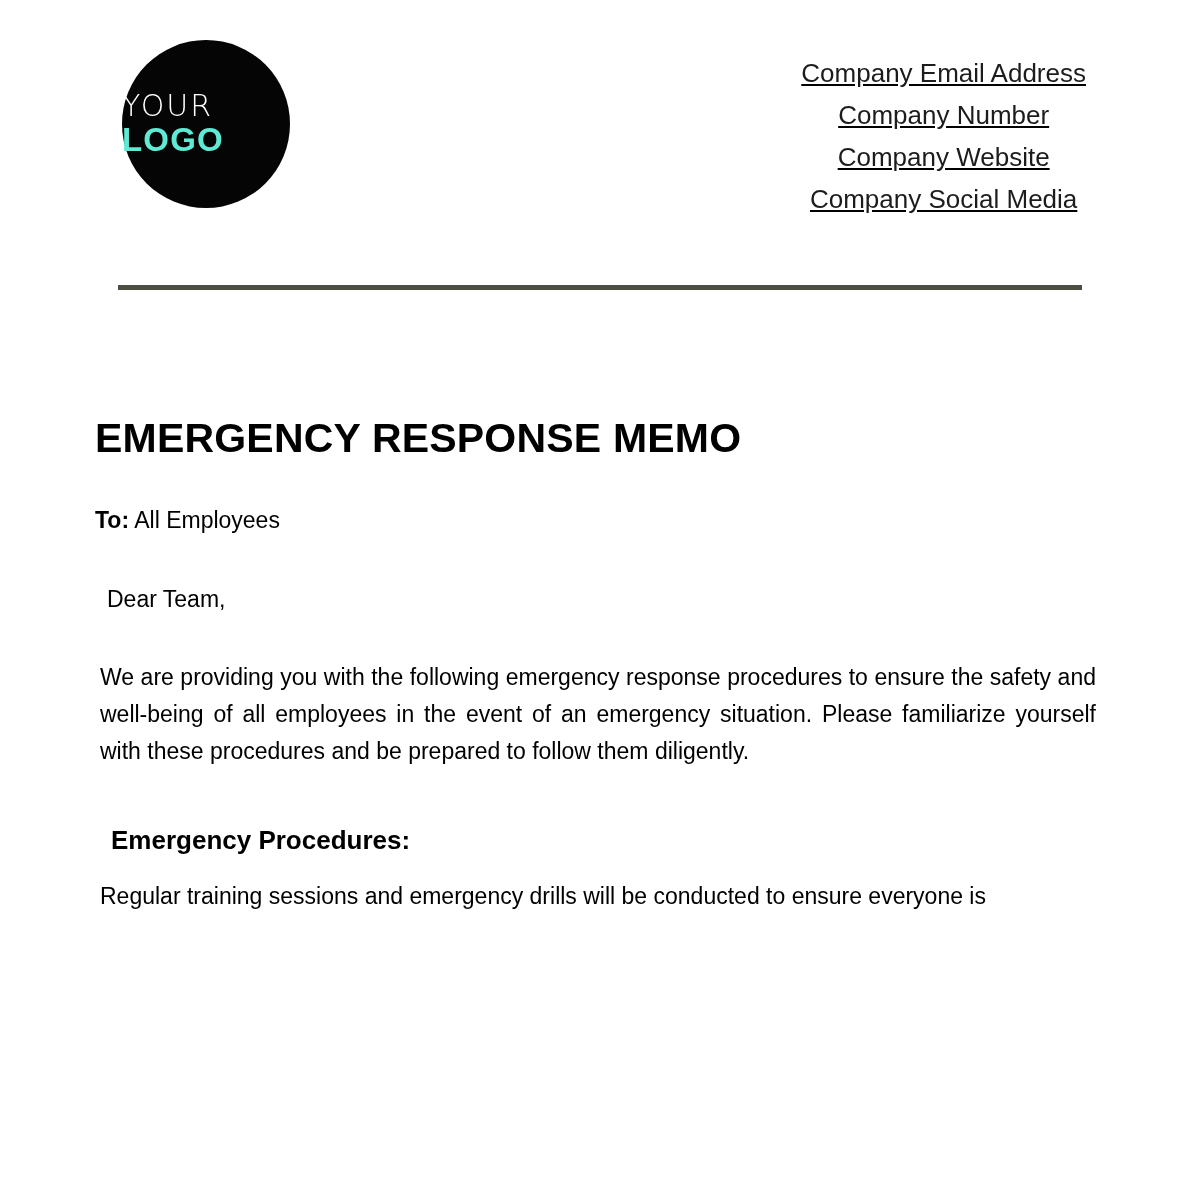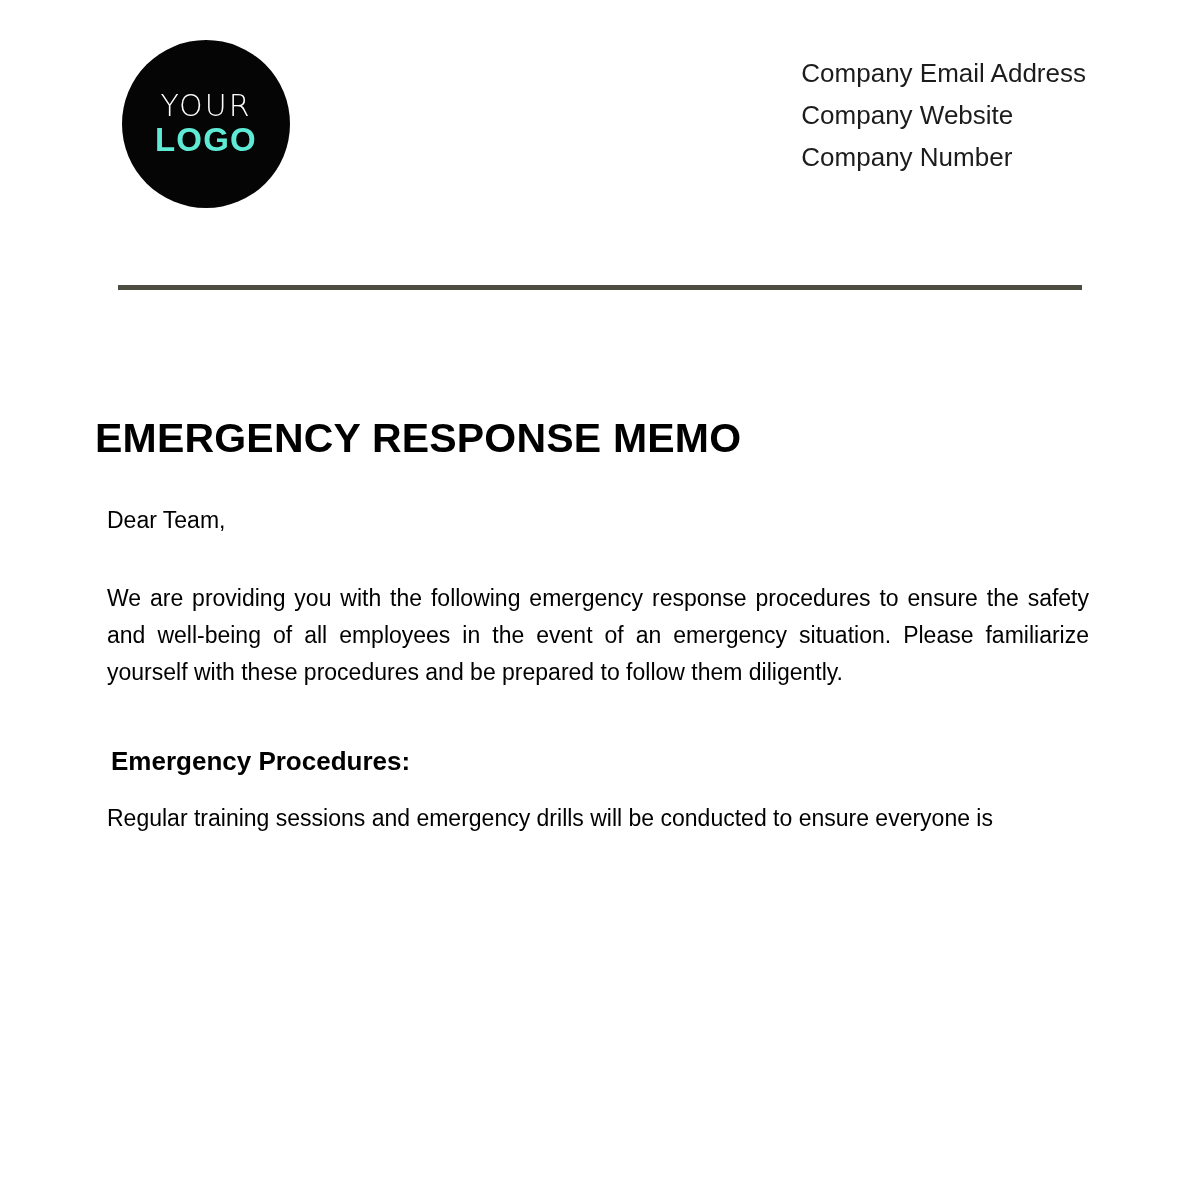--- a/index.html
+++ b/index.html
@@ -37,21 +37,20 @@
   .logo-badge {
     position: absolute;
     left: 122px;
     top: 0px;
     width: 168px;
     height: 168px;
     border-radius: 50%;
     background: #050505;
     display: flex;
     flex-direction: column;
-    align-items: center;
     justify-content: center;
     box-sizing: border-box;
   }
   .logo-line1 {
     color: #ffffff;
     font-size: 30px;
     font-weight: 300;
     letter-spacing: 2.0px;
     line-height: 1.08;
     font-family: "DejaVu Sans", sans-serif;
@@ -62,21 +61,22 @@
     font-weight: 700;
     letter-spacing: 1.2px;
     line-height: 1.08;
     font-family: Liberation Sans, sans-serif;
   }
 
   .contact-block {
     position: absolute;
     right: 114px;
     top: 12px;
-    text-align: left;
+    text-align: center;
+    text-decoration: underline;
   }
   .contact-line {
     font-size: 26px;
     line-height: 42px;
     color: #1c1c1c;
     white-space: nowrap;
     font-family: "Liberation Sans", sans-serif;
   }
 
   .header-rule {
@@ -118,21 +118,21 @@
     font-size: 23px;
     line-height: 1.3;
     margin: 0 0 44px 12px;
   }
 
   .para {
     font-size: 23px;
     line-height: 37px;
     text-align: justify;
     text-justify: inter-word;
-    margin: 12px;
+    margin: 5px;
   }
 
   .section-head {
     font-size: 26px;
     font-weight: 700;
     line-height: 1.25;
     margin: 54px 0 22px 16px;
   }
 </style>
 </head>
@@ -142,32 +142,37 @@
 
   <div class="header">
 
     <div class="logo-badge">
       <span class="logo-line1">YOUR</span>
       <span class="logo-line2">LOGO</span>
     </div>
 
     <div class="contact-block">
       <div class="contact-line">Company Email Address</div>
+      <div class="contact-line">Company Number</div>
       <div class="contact-line">Company Website</div>
-      <div class="contact-line">Company Number</div>
+      <div class="contact-line">Company Social Media</div>
     </div>
 
     <div class="header-rule" style="background: rgb(77, 77, 66);"></div>
   </div>
 
   <div class="content">
 
     <h1 class="doc-title">EMERGENCY RESPONSE MEMO</h1>
 
 
+    <p class="meta-line">
+      <span class="lbl">To:</span>
+      <span>All Employees</span>
+    </p>
 
     <p class="salutation">Dear Team,</p>
 
     <p class="para">We are providing you with the following emergency response procedures to ensure the safety and well-being of all employees in the event of an emergency situation. Please familiarize yourself with these procedures and be prepared to follow them diligently.</p>
 
     <h2 class="section-head">Emergency Procedures:</h2>
 
 
 
     <p class="para">Regular training sessions and emergency drills will be conducted to ensure everyone is</p>

